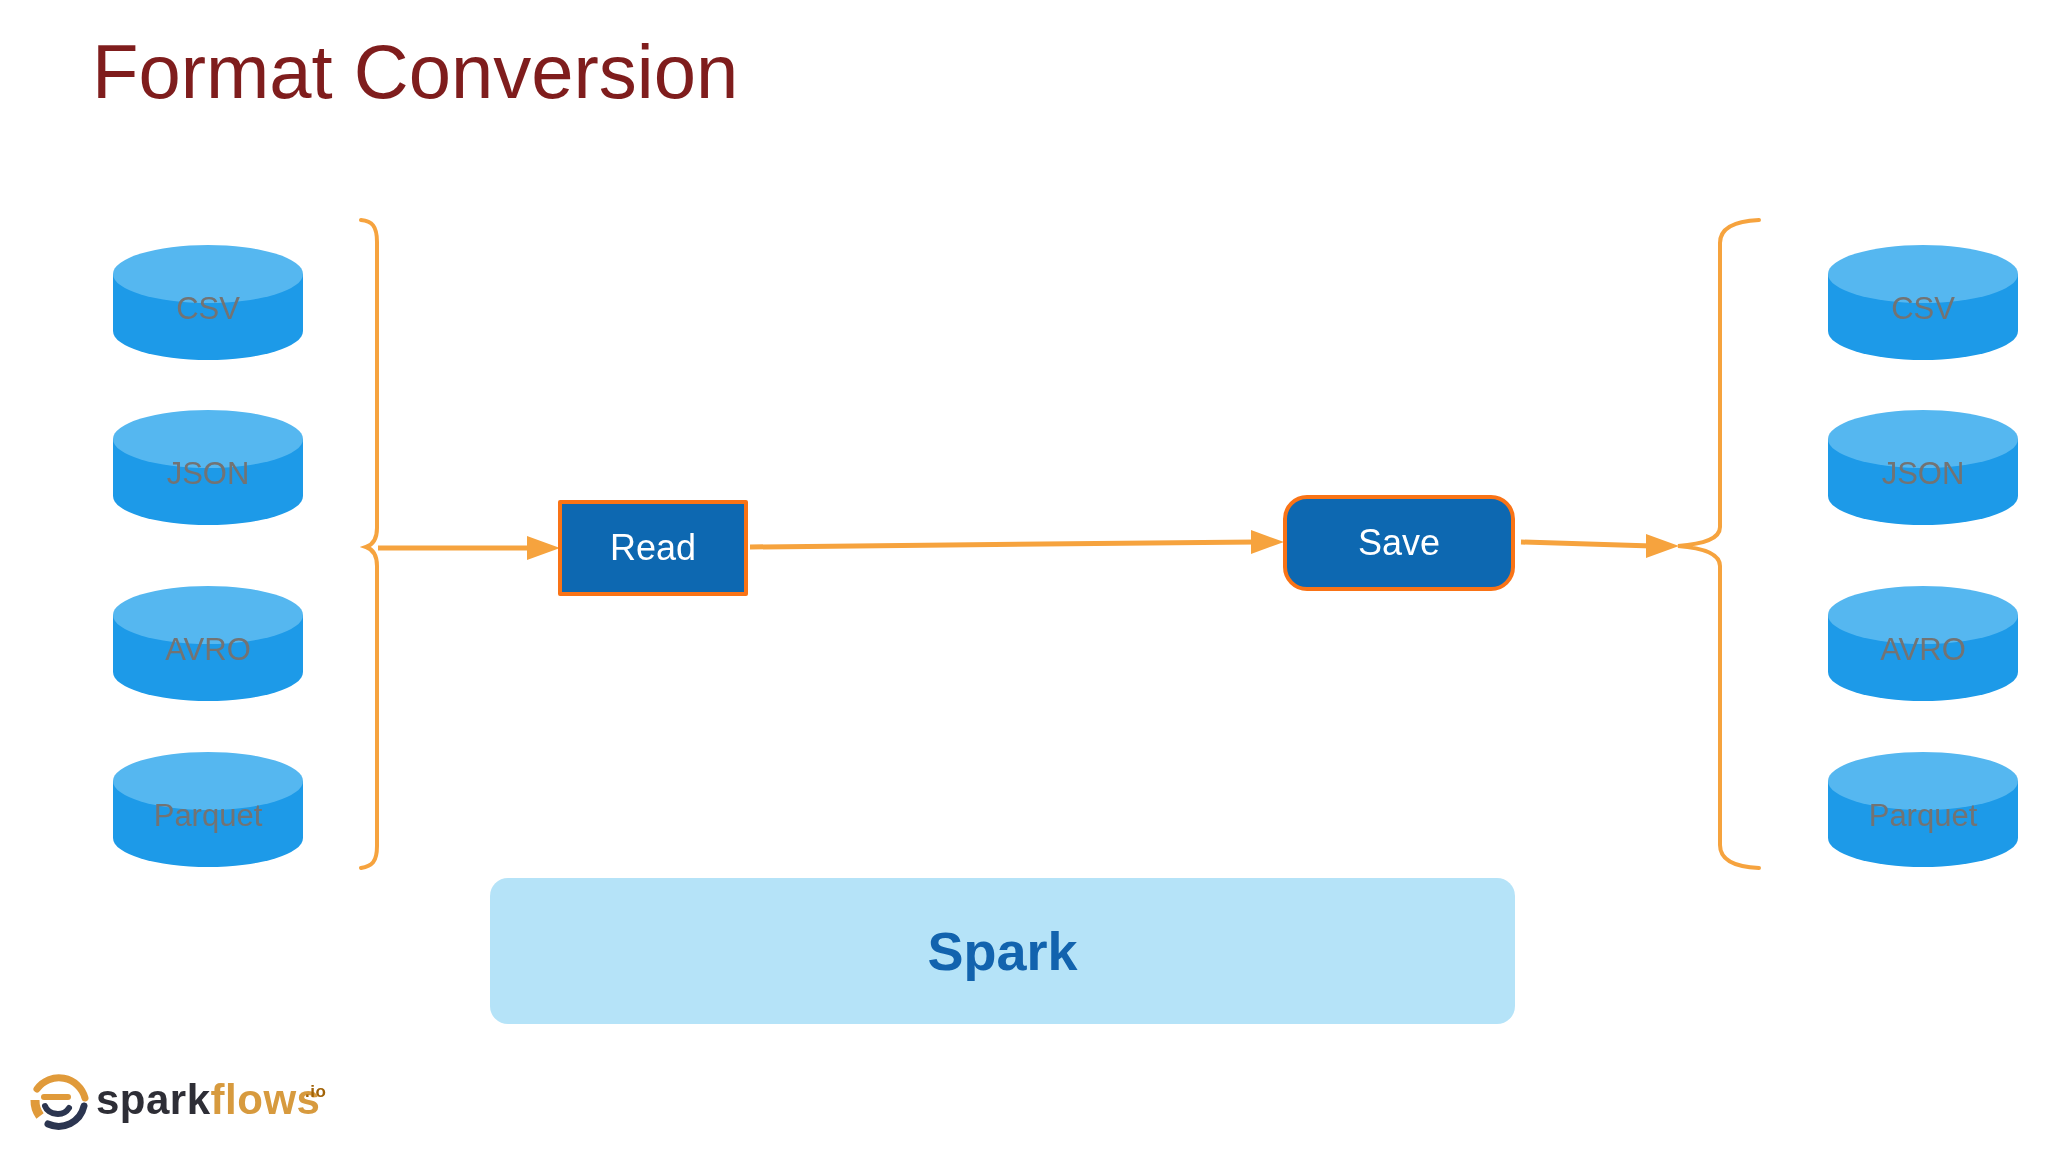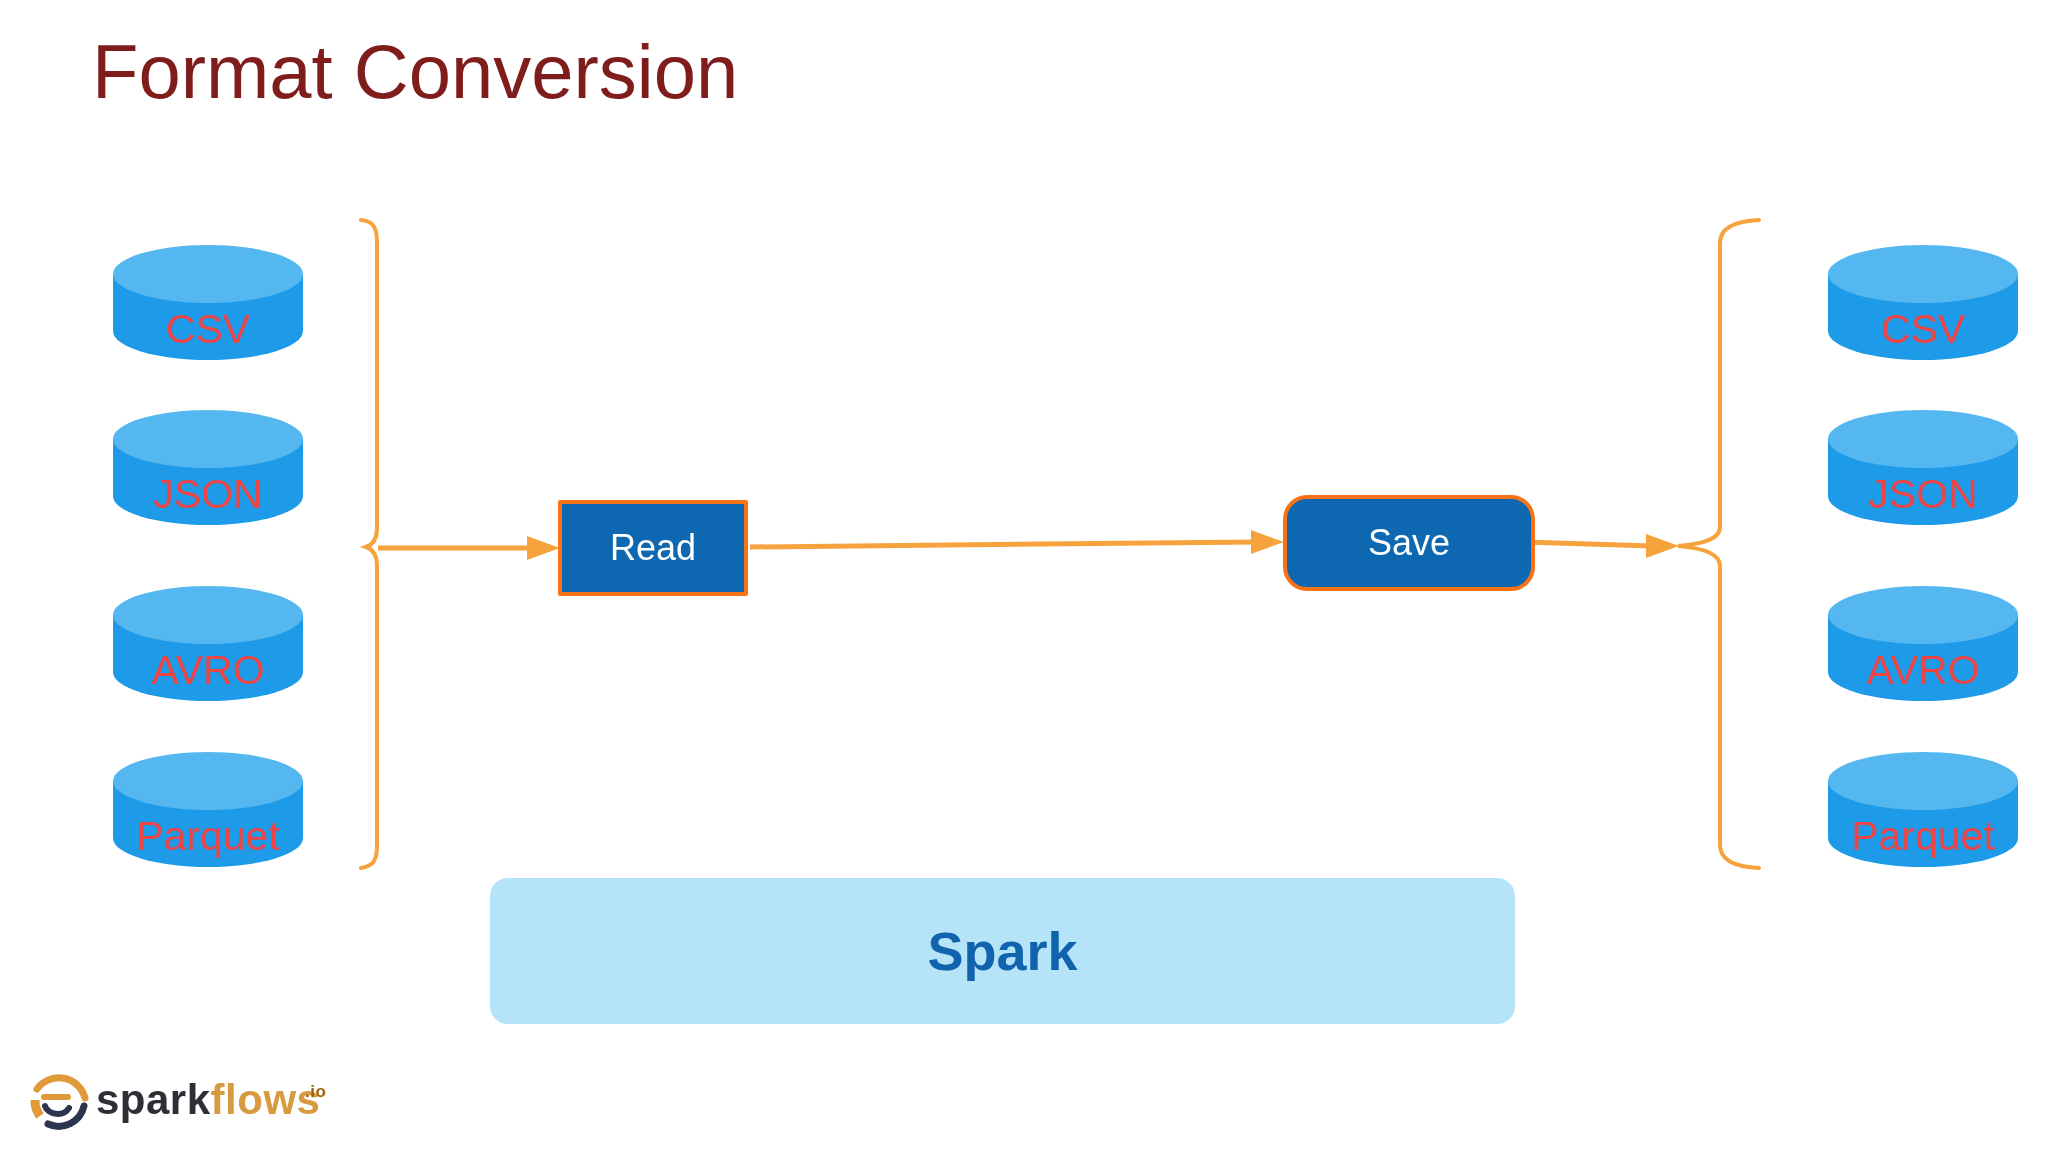--- a/index.html
+++ b/index.html
@@ -19,32 +19,32 @@
   .cyl .cyl-top{
     position:absolute;left:0;top:0;width:190px;height:58px;
     border-radius:50%;background:#55b7f0;
   }
   .cyl .cyl-body{
     position:absolute;left:0;top:29px;width:190px;height:86px;
     background:#1d9ae8;
     border-radius:0 0 95px 95px / 0 0 29px 29px;
   }
   .cyl .cyl-label{
-    position:absolute;left:0;right:0;top:66px;text-align:center;
-    color:#ef4444;font-size:41px;line-height:36px;
+    position:absolute;left:0;right:0;top:46px;text-align:center;
+    color:#737373;font-size:31px;line-height:36px;
   }
   
   .proc-node{
     position:absolute;box-sizing:border-box;
     background:#0d68b1;border:4px solid #f97316;
     display:flex;align-items:center;justify-content:center;
     color:#ffffff;font-size:36px;
   }
   .node-read{left:558px;top:500px;width:190px;height:96px;border-radius:2px;}
-  .node-save{left:1283px;top:495px;width:252px;height:96px;border-radius:24px;}
+  .node-save{left:1283px;top:495px;width:232px;height:96px;border-radius:24px;}
   
   .platform-bar{
     position:absolute;left:490px;top:878px;width:1025px;height:146px;
     background:#b5e3f8;border-radius:18px;
     display:flex;align-items:center;justify-content:center;
   }
   .platform-bar .platform-label{
     color:#1263ae;font-size:54px;font-weight:700;
   }
   

